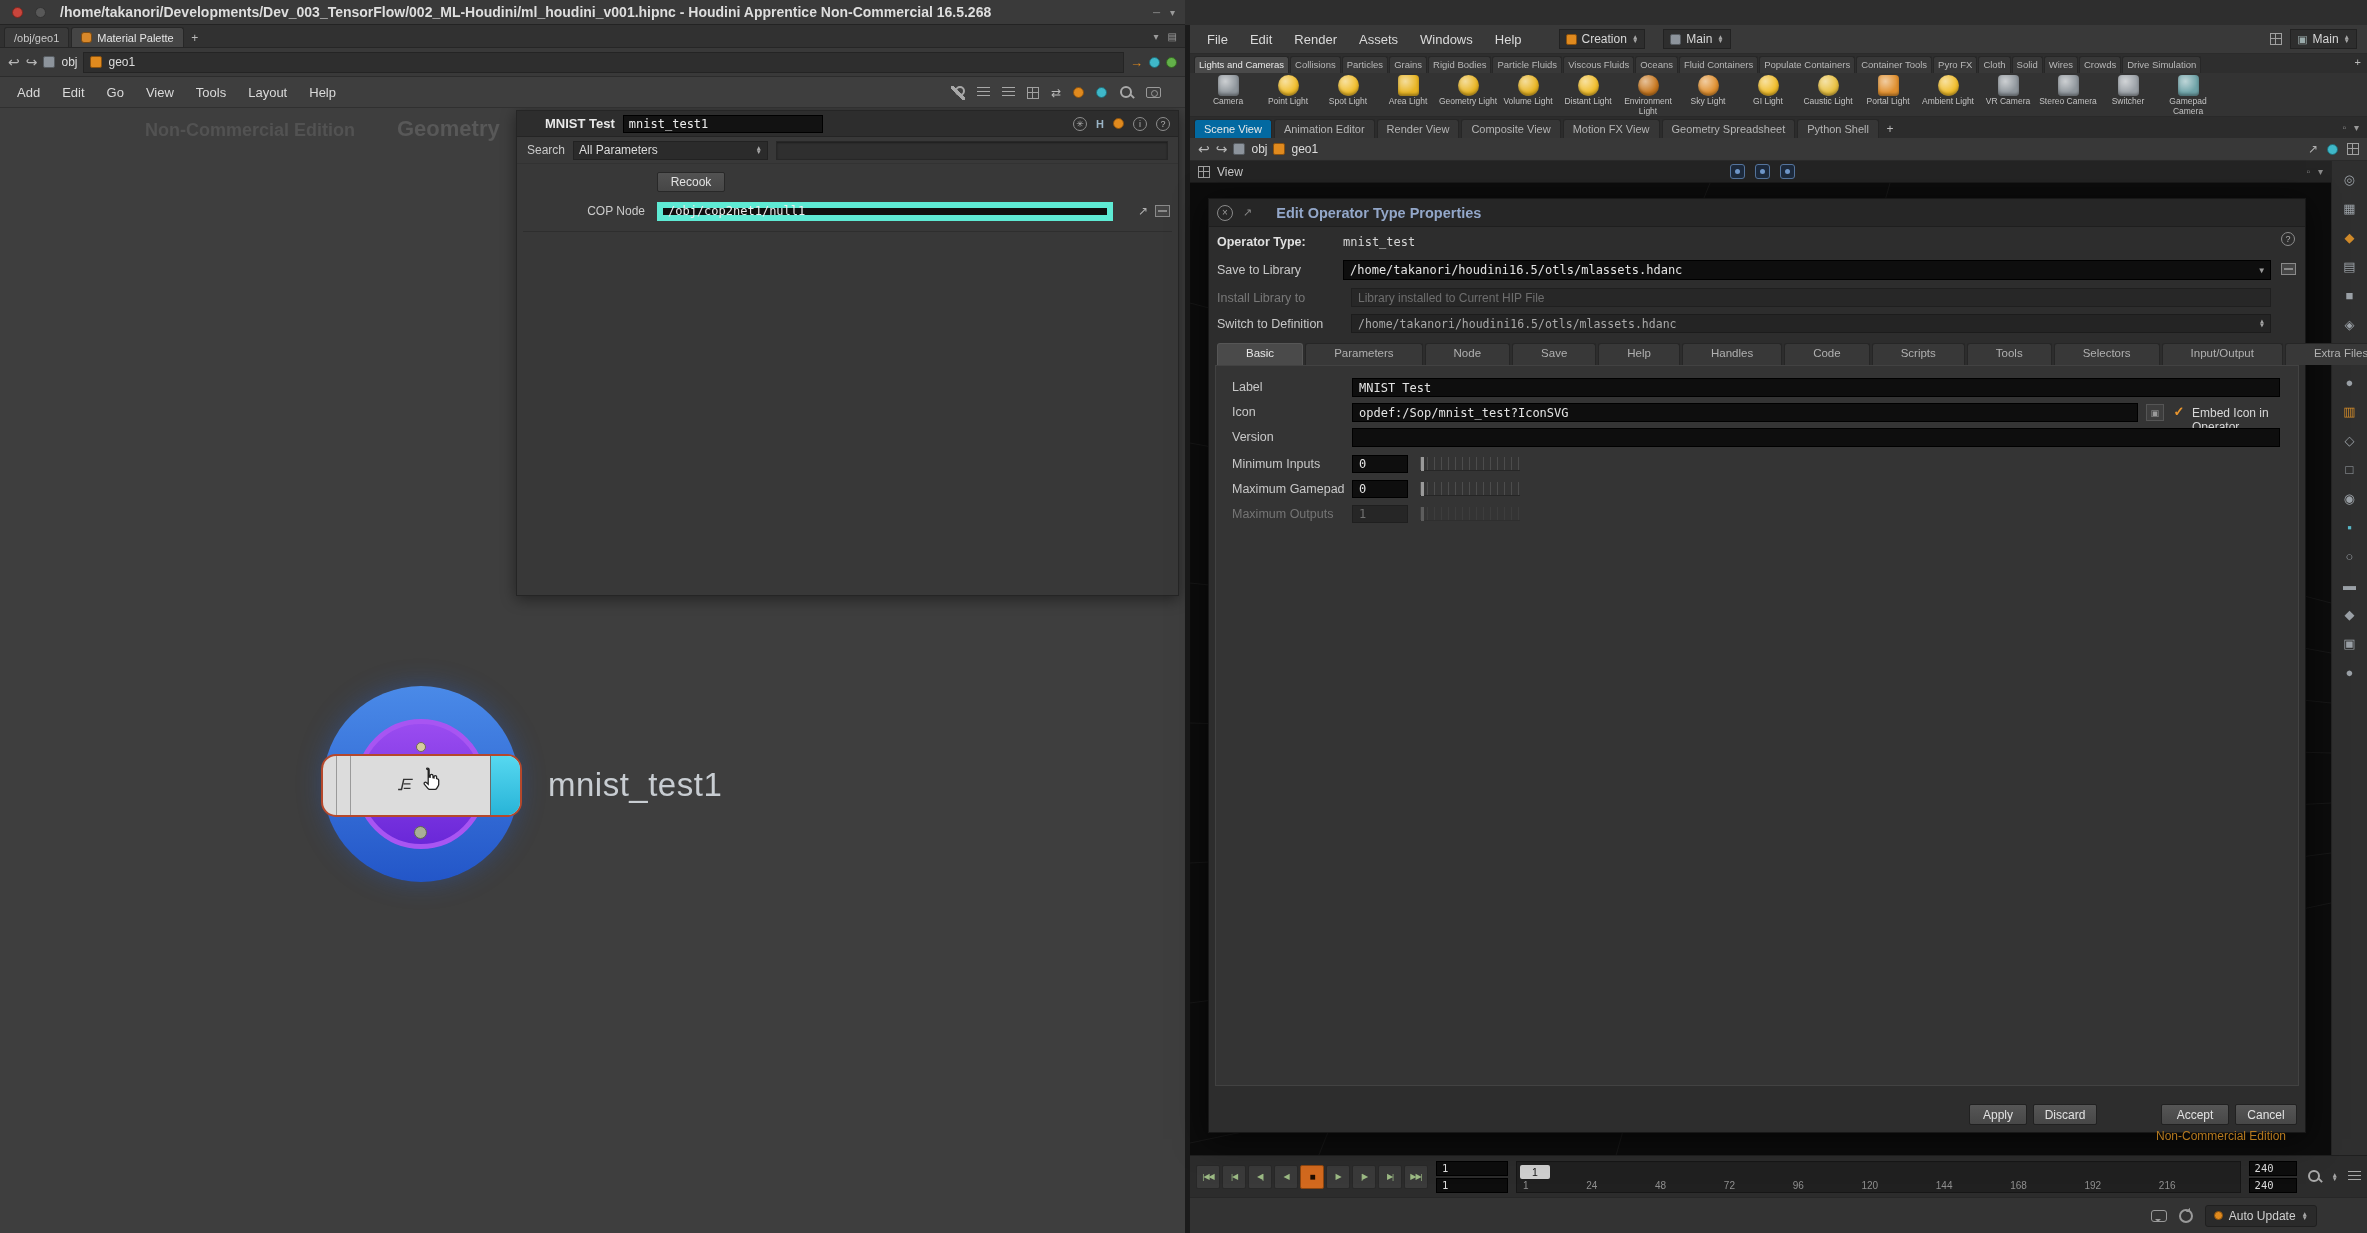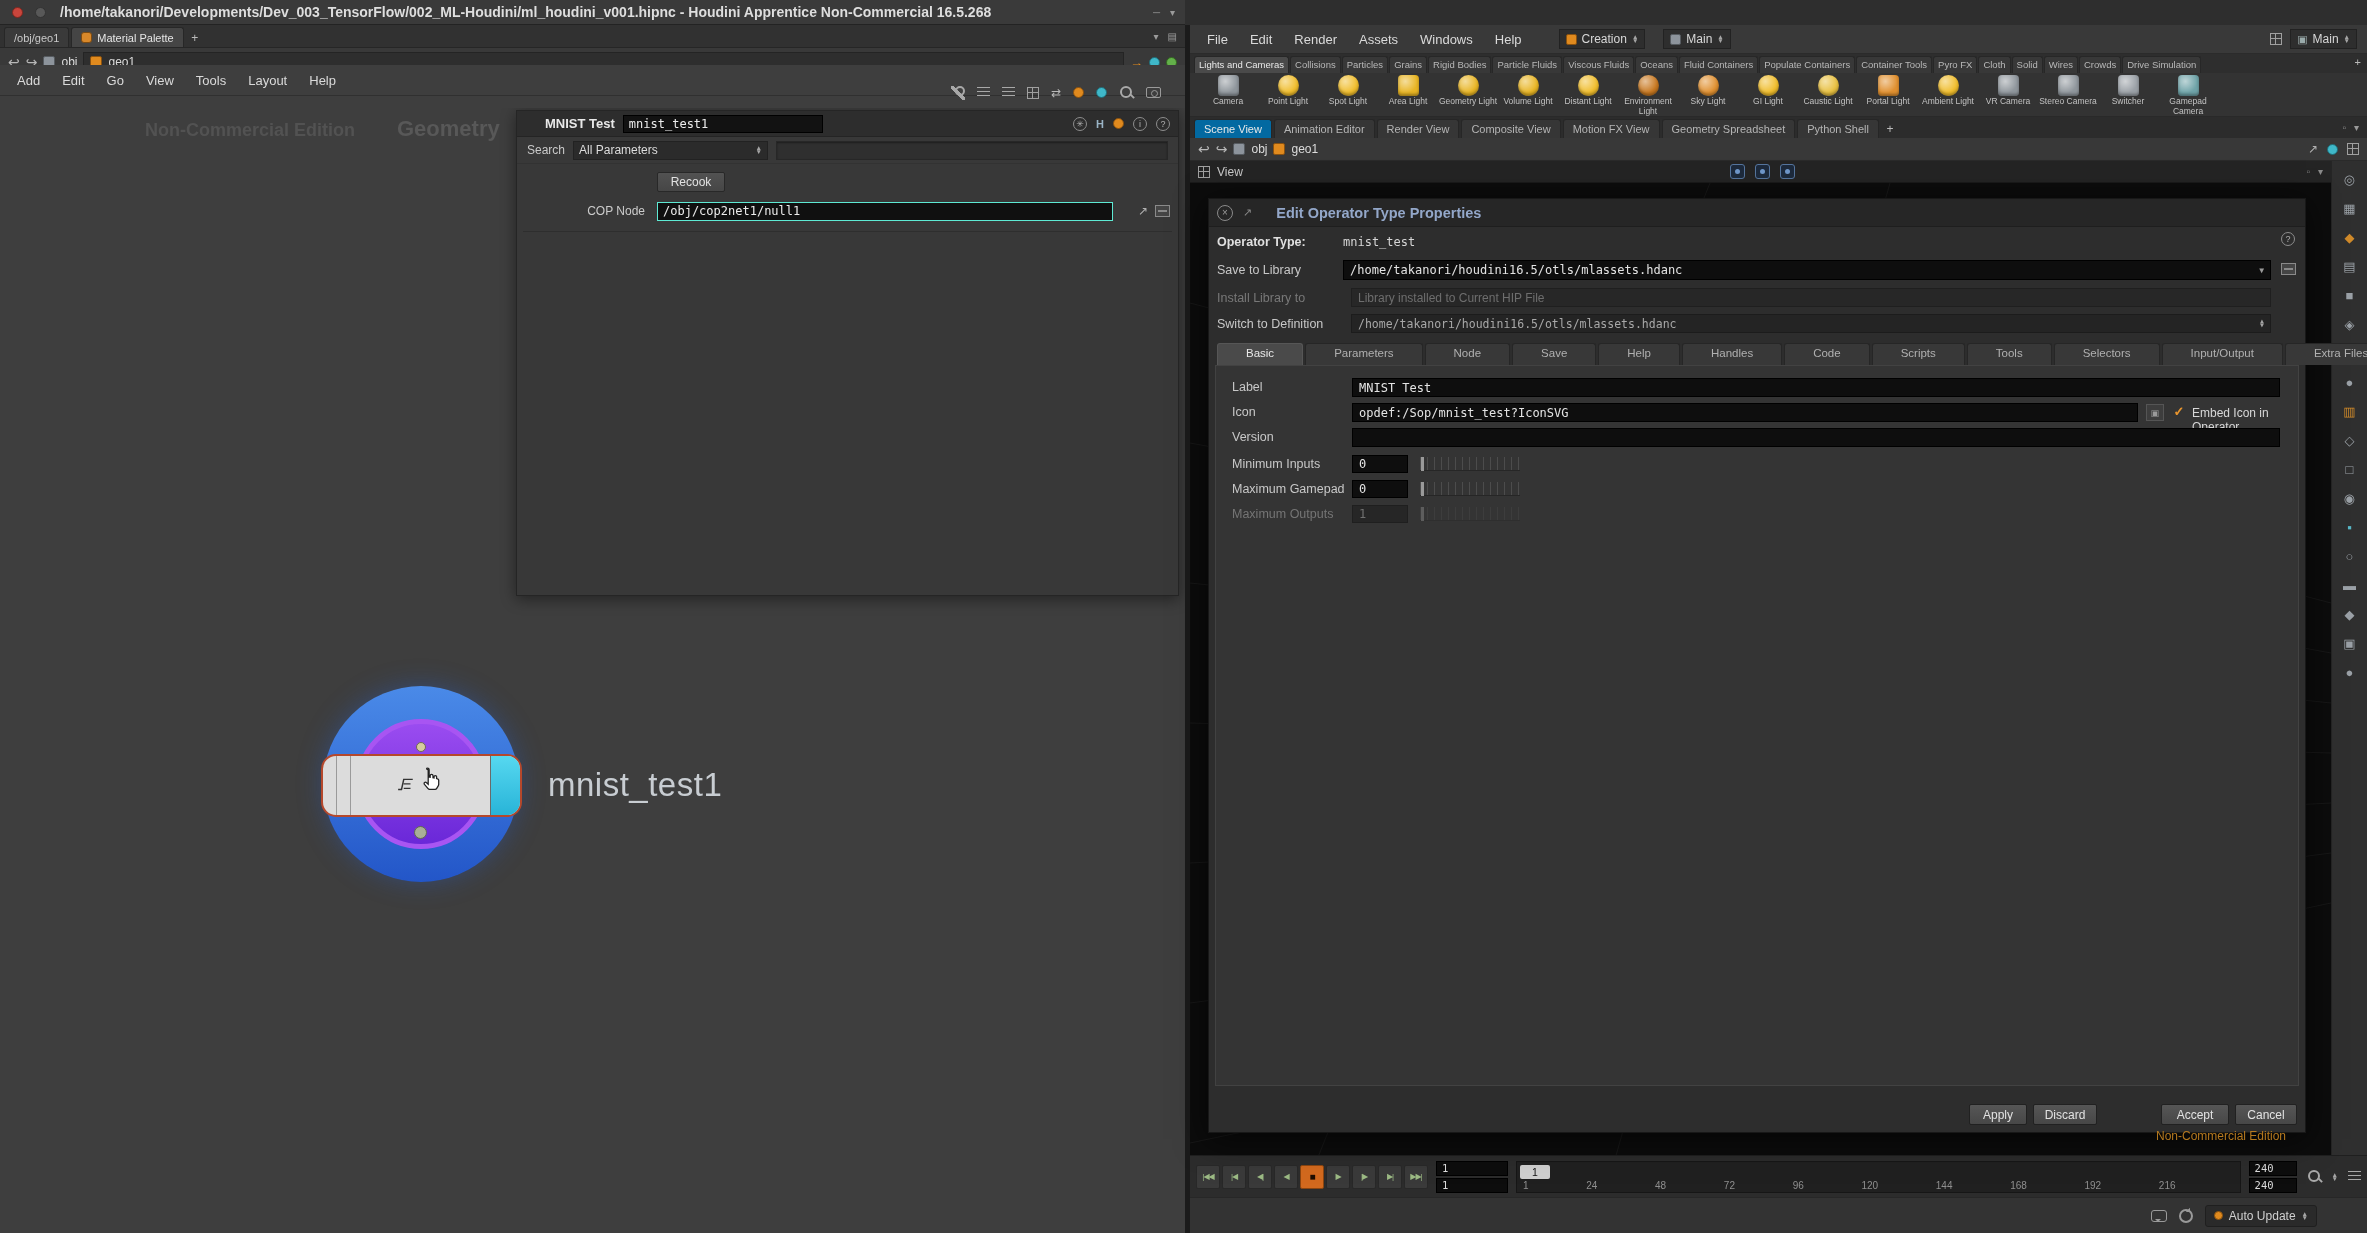--- a/index.html
+++ b/index.html
@@ -28,21 +28,21 @@
   .nav-arrow{font-size:14px;color:#b8b8b8}
   .chip-ic{width:12px;height:12px;border-radius:2px;background:#8d949c;border:1px solid #565b60}
   .chip-ic.orange{background:#e08a1e;border-color:#8a5210}
   .path-text{font-size:12px;color:#dcdcdc}
   #lp-path-field{flex:1;height:21px;background:#2e2e2e;border:1px solid #242424;display:flex;align-items:center;gap:6px;padding:0 6px}
   .dot-ic{width:11px;height:11px;border-radius:50%}
   .dot-teal{background:#3fb8c9;border:1px solid #1f6a75}
   .dot-green{background:#63b04a;border:1px solid #32641f}
   .arrow-orange{color:#e08a1e;font-size:13px}
 
-  #lp-menubar{position:absolute;left:0;top:40px;right:0;height:31px;background:#3e3e3e;border-bottom:1px solid #303030;display:flex;align-items:center;padding:0 6px}
+  #lp-menubar{position:absolute;left:0;top:52px;right:0;height:31px;background:#3e3e3e;border-bottom:1px solid #303030;display:flex;align-items:center;padding:0 6px}
   .menu-item{padding:0 11px;font-size:13px;color:#dadada}
   #lp-menubar-icons{margin-left:auto;display:flex;align-items:center;gap:12px;margin-right:12px}
 
   
   .i-lines{width:13px;height:11px;background:repeating-linear-gradient(#a8a8a8 0 1px,transparent 1px 4px)}
   .i-grid{width:12px;height:12px;border:1px solid #a0a0a0;background:linear-gradient(90deg,transparent 4px,#a0a0a0 4px 5px,transparent 5px),linear-gradient(transparent 4px,#a0a0a0 4px 5px,transparent 5px)}
   .i-mag{width:15px;height:15px;position:relative}
   .i-mag::before{content:"";position:absolute;left:1px;top:1px;width:8px;height:8px;border:2px solid #aaa;border-radius:50%}
   .i-mag::after{content:"";position:absolute;left:10px;top:10px;width:6px;height:2px;background:#aaa;transform:rotate(45deg)}
   .i-wrench{width:14px;height:14px;position:relative;background:linear-gradient(45deg,transparent 42%,#a8a8a8 42% 58%,transparent 58%)}
@@ -68,21 +68,21 @@
   .h-ic{font-size:11px;color:#9ab4c6;font-weight:bold}
   .dot-orange{width:11px;height:11px;border-radius:50%;background:#e08a1e;border:1px solid #8a5210}
   #pp-search-row{height:27px;display:flex;align-items:center;gap:8px;padding:0 10px;border-bottom:1px solid #323232}
   #pp-search-label{font-size:12px;color:#c9c9c9}
   #pp-search-combo{width:195px;height:19px;background:#2b2b2b;border:1px solid #222;display:flex;align-items:center;padding:0 5px;font-size:12px;color:#dcdcdc}
   #pp-search-combo .stepper{margin-left:auto}
   #pp-filter{flex:1;height:19px;background:#2f2f2f;border:1px solid #272727;box-shadow:inset 0 1px 2px rgba(0,0,0,.4)}
   #pp-recook{position:absolute;left:140px;top:61px;width:68px;height:20px;background:linear-gradient(#525252,#464646);border:1px solid #282828;border-radius:2px;font-size:12px;color:#e2e2e2;display:flex;align-items:center;justify-content:center}
   #pp-cop-row{position:absolute;left:0;top:88px;right:0;height:24px;display:flex;align-items:center}
   #pp-cop-label{width:128px;text-align:right;font-size:12px;color:#cccccc}
-  #pp-cop-field{position:absolute;left:140px;width:456px;height:19px;background:#101010;border:1px solid #5eead4;color:#ececec;font-family:"DejaVu Sans Mono",monospace;font-size:12px;display:flex;align-items:center;padding:0 5px}
+  #pp-cop-field{position:absolute;left:140px;width:456px;height:19px;background:#101010;border:6px solid #5eead4;color:#ececec;font-family:"DejaVu Sans Mono",monospace;font-size:12px;display:flex;align-items:center;padding:0 5px}
   #pp-cop-icons{position:absolute;right:8px;display:flex;gap:7px;align-items:center}
   #pp-divider{position:absolute;left:6px;right:6px;top:120px;border-top:1px solid #2e2e2e}
 
   
   #node-halo{position:absolute;left:323px;top:578px;width:196px;height:196px;border-radius:50%;background:linear-gradient(#4a8ae8,#2356c8);box-shadow:0 0 26px rgba(40,100,220,.35)}
   #node-core{position:absolute;left:33px;top:33px;width:130px;height:130px;border-radius:50%;background:linear-gradient(#9a4cf0,#6a28d8);border:5px solid #a855f2}
   #node-input-dot{position:absolute;left:416px;top:634px;width:10px;height:10px;border-radius:50%;background:#d6cb9e;border:1px solid #6f6a50}
   #node-rect{position:absolute;left:321px;top:646px;width:201px;height:63px;background:#dcdcdc;border:2px solid #b5482c;border-radius:15px;overflow:hidden}
   .node-strip{position:absolute;top:0;bottom:0;width:1px;background:#9a9a9a}
   #node-cap{position:absolute;right:0;top:0;bottom:0;width:30px;background:linear-gradient(#56d8f0,#28b4d8);border-left:1px solid #6a6a6a}

